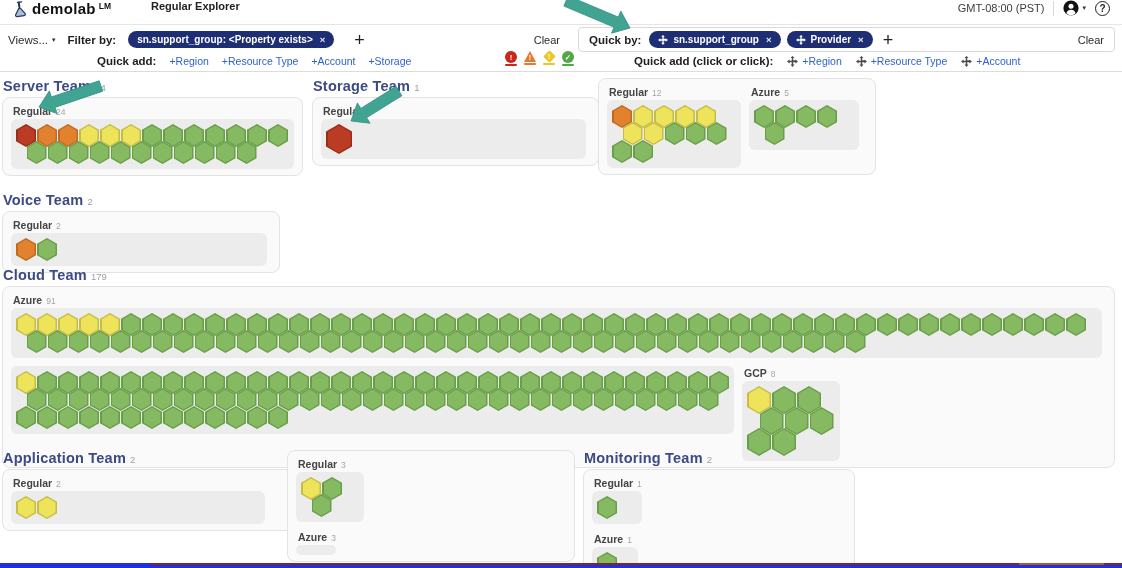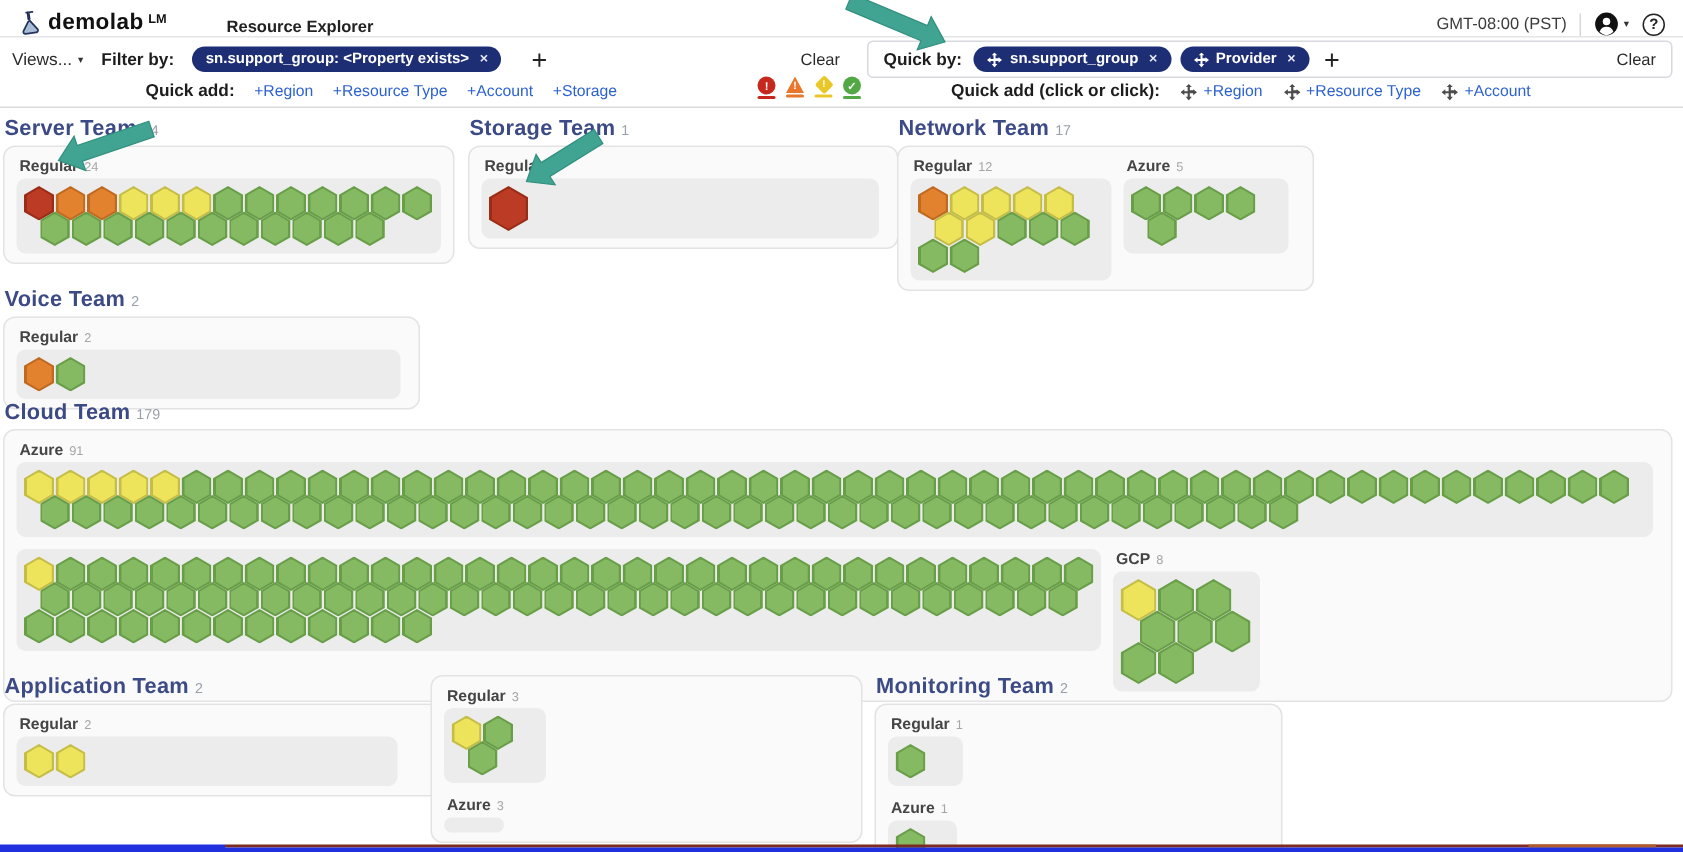--- a/index.html
+++ b/index.html
@@ -1,20 +1,20 @@
 <!DOCTYPE html>
 <html><head>
 <meta charset="utf-8">
 <style>
   html,body{margin:0;padding:0;width:1122px;height:568px;overflow:hidden;background:#fff;
     font-family:"Liberation Sans",sans-serif;-webkit-font-smoothing:antialiased;position:relative}
   .canvas{position:absolute;inset:0}
   
   .hdr{position:absolute;top:0;left:0;right:0;height:25px;background:#fff;border-bottom:1px solid #e5e5e8;
-    display:flex;align-items:flex-end;padding:0 12px;box-sizing:border-box;z-index:6}
+    display:flex;align-items:flex-start;padding:0 12px;box-sizing:border-box;z-index:6}
   .logo{display:flex;align-items:flex-start;gap:3px;cursor:pointer}
   .logo-text{font-weight:bold;font-size:15px;color:#111;letter-spacing:.3px;line-height:18px}
   .logo-sup{font-weight:bold;font-size:8.5px;color:#111;margin-top:1px}
   .app-title{font-size:11px;font-weight:bold;color:#222;margin-left:40px}
   .hdr-right{margin-left:auto;display:flex;align-items:center;gap:9px;font-size:11px;color:#3c3c3c}
   .vdiv{width:1px;height:15px;background:#d8d8d8}
   .user{display:flex;align-items:center;gap:3px;cursor:pointer}
   .caret{font-size:7px;color:#333}
   .help{width:15px;height:15px;border:1.5px solid #222;border-radius:50%;font-size:10px;font-weight:bold;color:#222;
     display:flex;align-items:center;justify-content:center;box-sizing:border-box;cursor:pointer}
@@ -72,21 +72,21 @@
 <div class="canvas">
 
   <header class="hdr">
     <div class="logo">
       <svg width="17" height="18" viewBox="0 0 20 20">
         <path d="M7.5 2h5M8.5 2v5.2L14.6 16a1.6 1.6 0 0 1-1.4 2.4H4.8A1.6 1.6 0 0 1 3.4 16L9.5 7.2V2" fill="#a9bdd6" stroke="#23355c" stroke-width="1.4" stroke-linecap="round" stroke-linejoin="round" transform="rotate(-8 9 10)"></path>
       </svg>
       <span class="logo-text">demolab</span>
       <span class="logo-sup">LM</span>
     </div>
-    <div class="app-title">Resource Explorer</div>
+    <div class="app-title">Regular Explorer</div>
     <div class="hdr-right">
       <span>GMT-08:00 (PST)</span>
       <span class="vdiv"></span>
       <span class="user">
         <svg width="16" height="16" viewBox="0 0 16 16">
           <circle cx="8" cy="8" r="7.6" fill="#111"></circle>
           <circle cx="8" cy="6.3" r="2.5" fill="#fff"></circle>
           <path d="M3.4 13.2a4.8 4.8 0 0 1 9.2 0A7.6 7.6 0 0 1 8 15.6a7.6 7.6 0 0 1-4.6-2.4z" fill="#fff"></path>
         </svg>
         <span class="caret">▾</span>
@@ -297,24 +297,20 @@
               <div class="hexwrap" style="width: 255px; height: 30px;">
                 <div class="hex" style="left: 0px; top: 0px; width: 26px; height: 30px; background: rgb(153, 45, 24);">
                   <div class="hexin" style="background: rgb(188, 59, 36);"></div>
                 </div>
               </div>
             </div>
           </div>
         </div>
       </section>
       <section class="team" style="left: 598px; top: 78px; width: 278px;">
-        <div class="team-title">
-          <span class="t-name">Network Team</span>
-          <span class="t-count">17</span>
-        </div>
         <div class="team-card">
           <div>
             <div class="g-label">
               <span>Regular</span>
               <span class="g-count">12</span>
             </div>
             <div class="g-card">
               <div class="hexwrap" style="width: 124px; height: 58px;">
                 <div class="hex" style="left: 0px; top: 0px; width: 20px; height: 23px; background: rgb(192, 106, 32);">
                   <div class="hexin" style="background: rgb(226, 130, 47);"></div>

